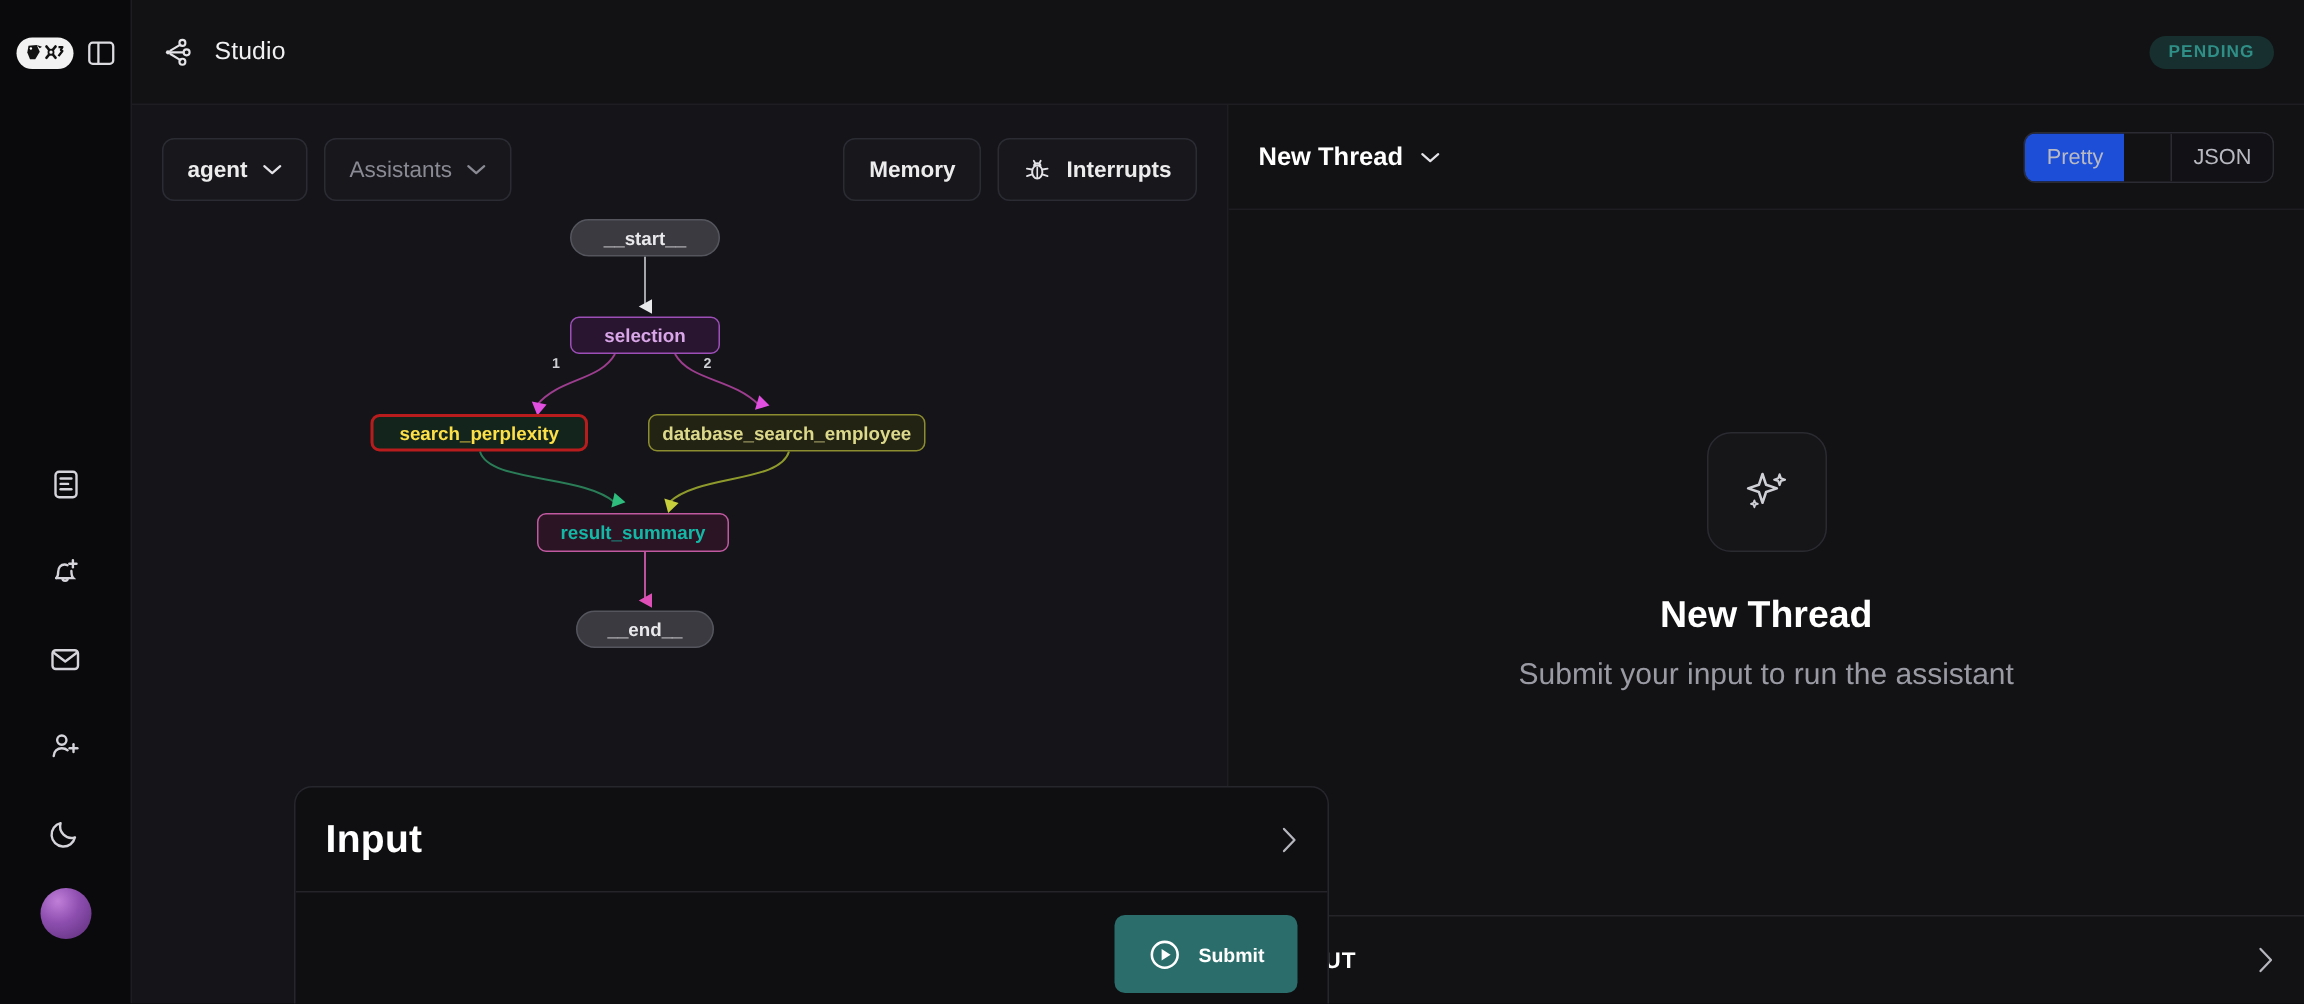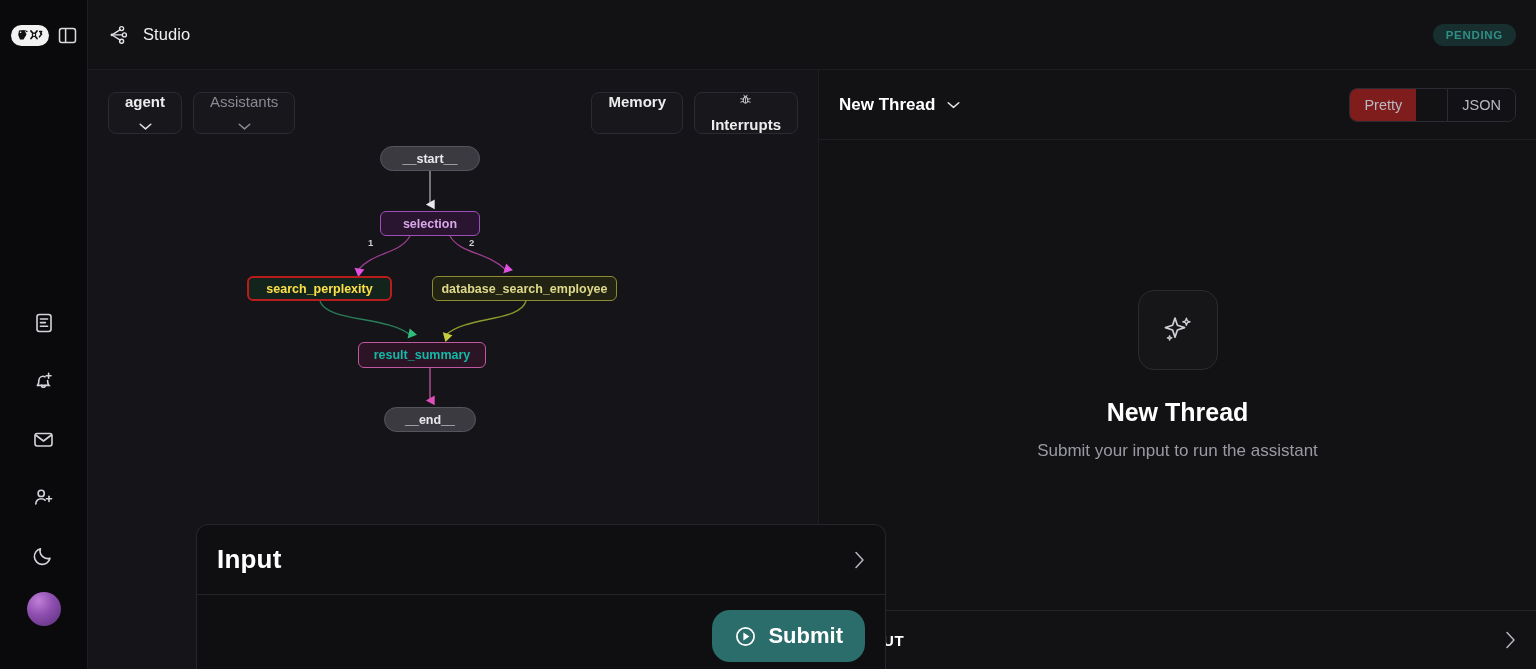--- a/index.html
+++ b/index.html
@@ -79,21 +79,21 @@
   .graph-toolbar {
     display: flex; align-items: center;
     padding: 22px 20px 0 20px;
     gap: 11px;
   }
   .tb-btn {
     border: 1px solid #2b2b33; background: #17171c;
     border-radius: 8px; height: 42px;
     display: flex; align-items: center; gap: 10px;
     padding: 0 16px; cursor: pointer;
-    font-size: 15px; color: #ececed; font-weight: 700; flex-direction: column;
+    font-size: 15px; color: #ececed; font-weight: 700;
   }
   .tb-btn.muted { color: #8a8a94; font-weight: 400; }
   .tb-btn.plain { font-weight: 700; }
   .tb-spacer { flex: 1; }
   .chev { width: 13px; height: 8px; flex: 0 0 13px; }
 
   .graph-canvas {
     position: relative;
     flex: 1;
     min-height: 0;
@@ -146,45 +146,45 @@
     height: 70px; display: flex; align-items: center;
     padding: 0 20px; border-bottom: 1px solid #242429;
     cursor: pointer;
   }
   .input-title { font-size: 26px; font-weight: 700; color: #fff; letter-spacing: .2px; }
   .input-body {
     height: 82px; display: flex; align-items: center; justify-content: flex-end;
     padding: 0 20px;
   }
   .submit-btn {
-    background: #2a6d6b; border: none; border-radius: 18px;
+    background: #2a6d6b; border: none; border-radius: 7px;
     height: 52px; padding: 0 22px;
     display: flex; align-items: center; gap: 11px;
-    color: #fff; font-size: 22px; font-weight: 700;
+    color: #fff; font-size: 13px; font-weight: 700;
     cursor: pointer;
     font-family: "Liberation Sans", sans-serif;
   }
 
   
   .right-col { flex: 1; display: flex; flex-direction: column; min-width: 0; background: #121214; }
   .thread-bar {
     height: 70px; flex: 0 0 70px;
     display: flex; align-items: center; padding: 0 20px;
     border-bottom: 1px solid #1d1d22;
     gap: 12px;
   }
   .thread-name { font-size: 17px; font-weight: 700; color: #fff; }
   .seg {
     display: flex; border: 1px solid #2b2b33; border-radius: 8px; overflow: hidden;
     height: 34px;
   }
   .seg-item {
     padding: 0 14px; display: flex; align-items: center;
     font-size: 14.5px; color: #b9b9c2; cursor: pointer;
-    background: #7f1d1d;
+    background: #1d4ed8;
   }
   .seg-item + .seg-item { border-left: 1px solid #2b2b33; background: #121216; margin-left: 31px; }
   .dataset-btn {
     display: flex; align-items: center; gap: 9px;
     height: 34px; padding: 0 13px;
     border: 1px solid #2e3a4c; background: #182231;
     border-radius: 8px; color: #7d8694; font-size: 15px;
     cursor: pointer; margin-right: -18px;
   }
 
@@ -193,21 +193,21 @@
     align-items: center; justify-content: center;
     min-height: 0;
   }
   .spark-box {
     width: 80px; height: 80px; border-radius: 16px;
     border: 1px solid #2a2a31; background: #161619;
     display: flex; align-items: center; justify-content: center;
     margin-bottom: 28px;
   }
   .empty-title { font-size: 25px; font-weight: 700; color: #fff; margin-bottom: 14px; }
-  .empty-sub { font-size: 17px; color: #9a9aa4; }
+  .empty-sub { font-size: 20px; color: #9a9aa4; }
 
   .output-bar {
     height: 59px; flex: 0 0 59px;
     border-top: 1px solid #242429;
     display: flex; align-items: center; padding: 0 20px;
     background: #121214; cursor: pointer;
   }
   .output-label { font-size: 15px; font-weight: 700; color: #fff; letter-spacing: .6px; }
   .flex1 { flex: 1; }
   .chev-r { width: 11px; height: 18px; }

